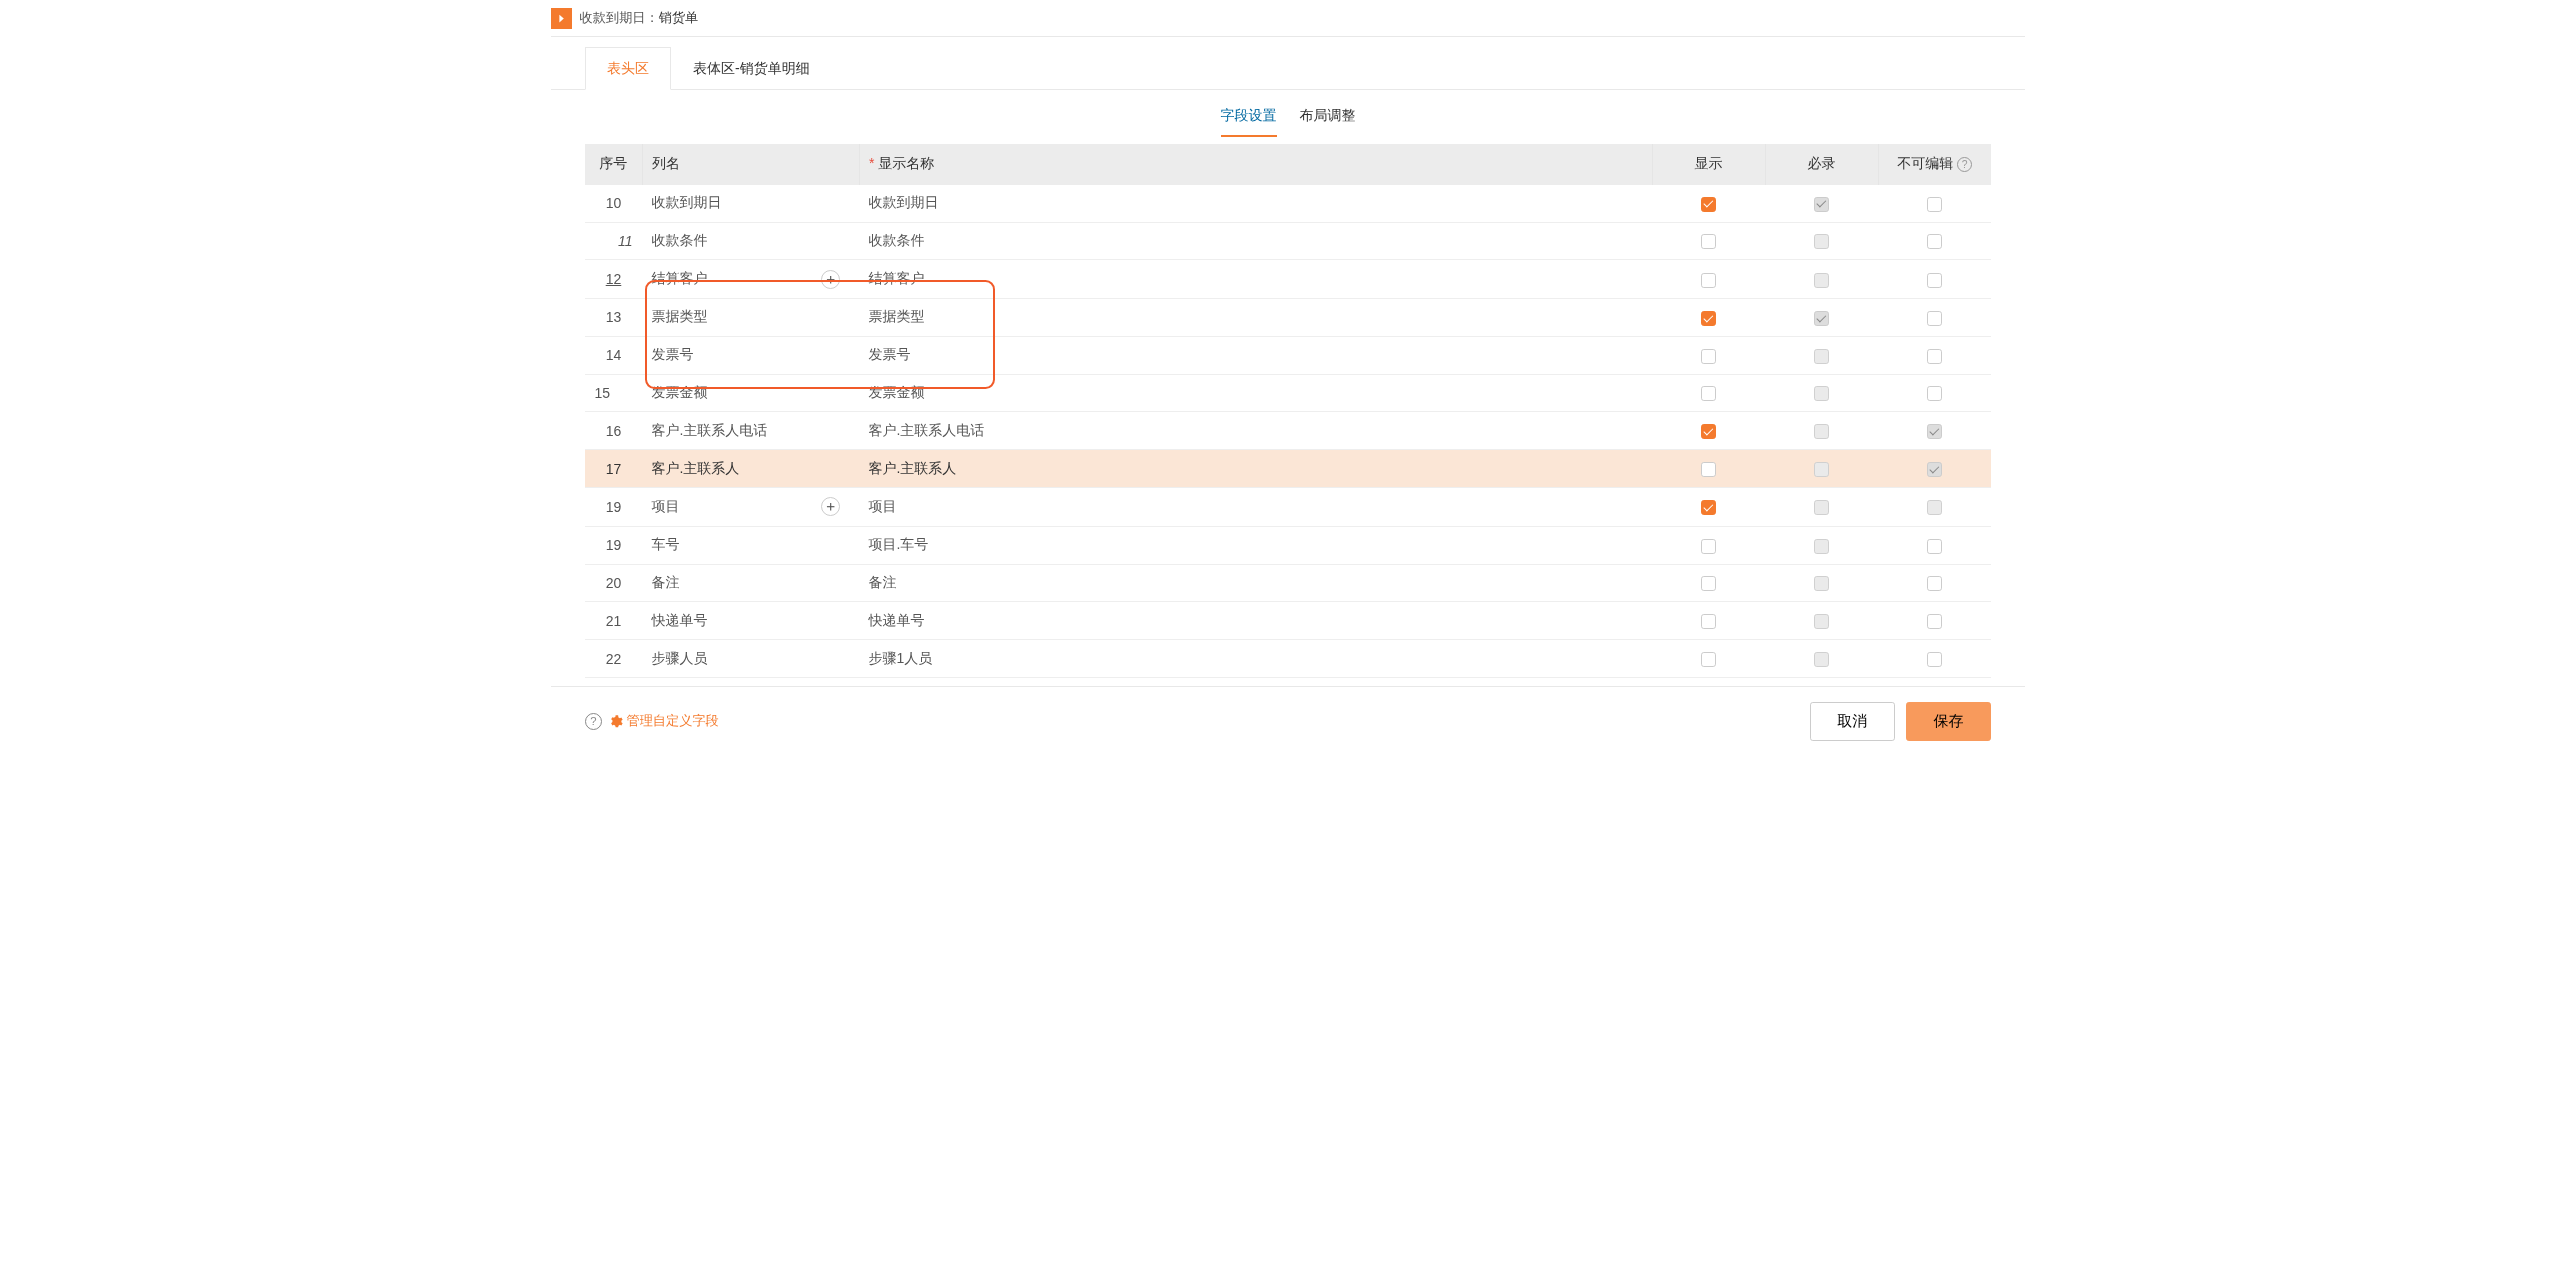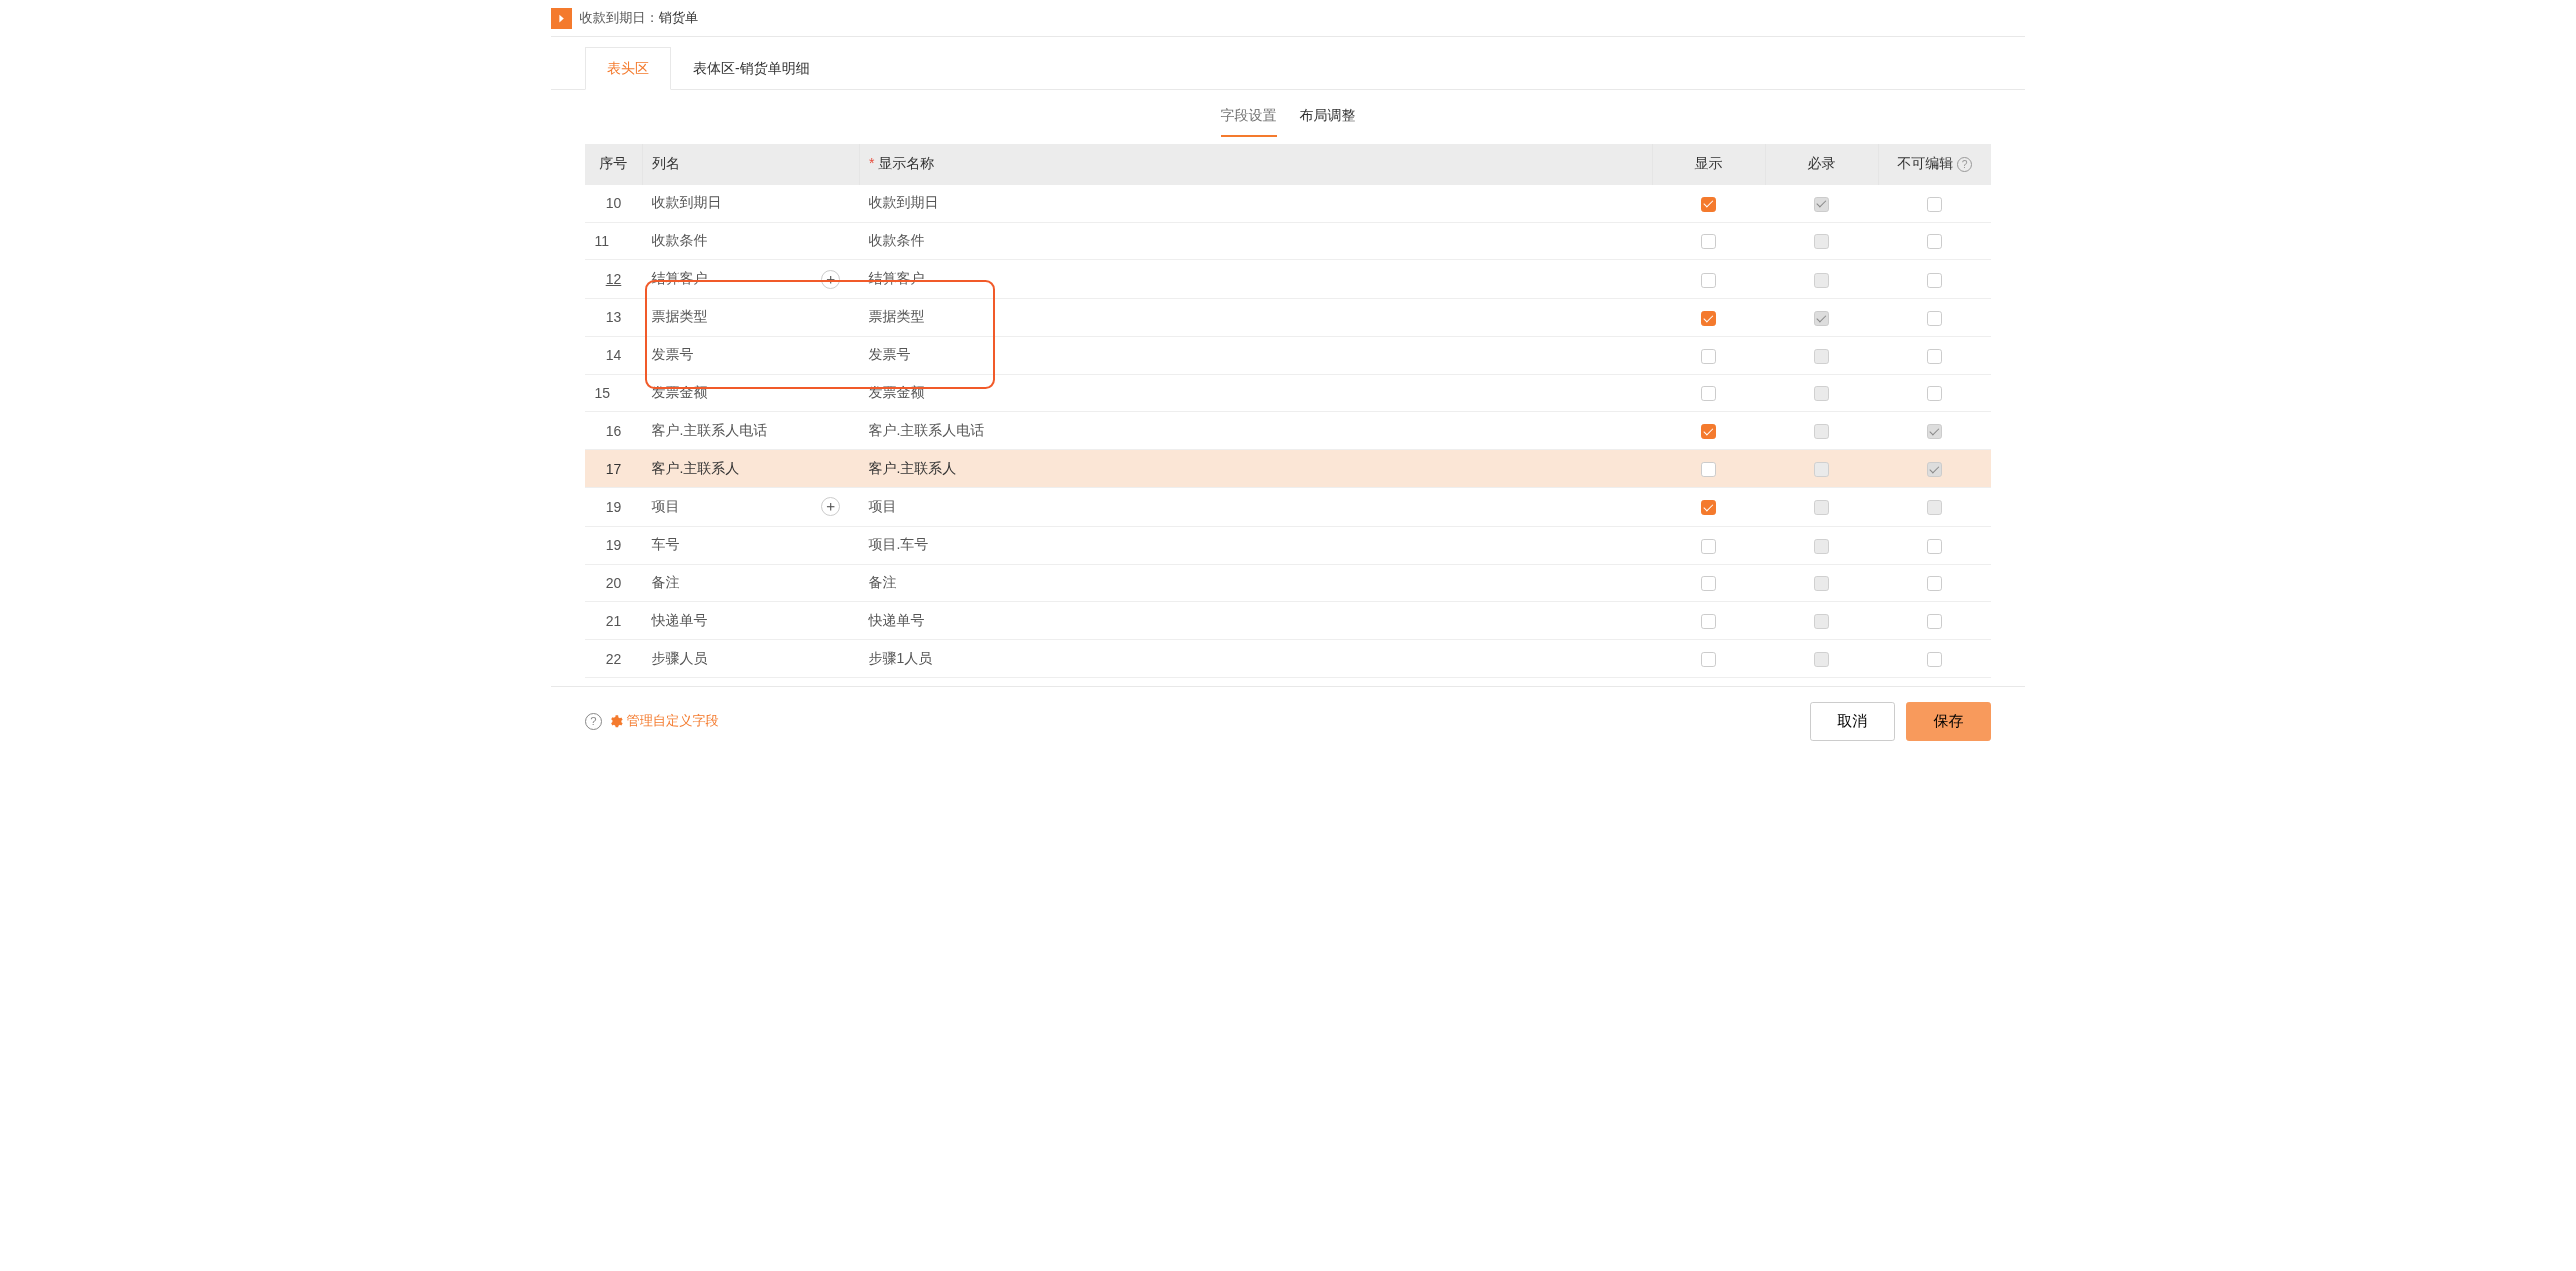--- a/index.html
+++ b/index.html
@@ -8,21 +8,21 @@
 .top-bar { display: flex; align-items: center; padding: 7.6px 0; border-bottom: 0.9px solid #e8e8e8; }
 .toggle-chevron { width: 21px; height: 21px; background: #f47a2d; display: flex; align-items: center; justify-content: center; margin-right: 7.6px; cursor: pointer; }
 .toggle-chevron svg { width: 13.2px; height: 13.2px; fill: #fff; }
 .doc-label { color: #555; }
 .doc-name { color: #333; }
 .outer-tabs { display: flex; border-bottom: 0.9px solid #e8e8e8; margin-top: 9.4px; padding-left: 34px; }
 .outer-tab { padding: 11.3px 21px; cursor: pointer; font-size: 14px; color: #333; border: 0.9px solid transparent; position: relative; top: 0.9px; }
 .outer-tab.active { color: #f47a2d; border: 0.9px solid #e8e8e8; border-bottom: 0.9px solid #fff; background: #fff; }
 .inner-tabs { display: flex; justify-content: center; gap: 23px; padding: 17px 0 7.6px 0; }
 .inner-tab { font-size: 14px; color: #333; padding-bottom: 9.4px; cursor: pointer; border-bottom: 2.8px solid transparent; }
-.inner-tab.active { color: #737373; border-bottom-color: #f47a2d; }
+.inner-tab.active { color: #0369a1; border-bottom-color: #f47a2d; }
 .table-wrap { padding: 0 34px; }
 table { width: 100%; border-collapse: collapse; }
 th { background: #ececec; font-weight: 500; text-align: left; padding: 11.3px 9.4px; font-size: 14px; color: #333; border-right: 0.9px solid #e5e5e5; }
 th:last-child { border-right: none; }
 .col-seq { width: 57px; text-align: center; }
 .col-name { width: 217px; }
 .col-display { width: auto; }
 .col-chk { width: 113px; text-align: center; }
 tbody tr { border-bottom: 0.9px solid #eee; }
 tbody td { padding: 9.4px 9.4px; font-size: 14px; color: #555; vertical-align: middle; }
@@ -93,21 +93,21 @@
               <div class="name-cell">
                 <span>收款到期日</span>
               </div>
             </td>
             <td>收款到期日</td>
             <td style="text-align: center;"><span class="chk checked"></span></td>
             <td style="text-align: center;"><span class="chk checked disabled"></span></td>
             <td style="text-align: center;"><span class="chk"></span></td>
           </tr>
           <tr>
-            <td class="col-seq" style="text-align: left;">11</td>
+            <td class="col-seq" style="text-align: right; font-style: italic;">11</td>
             <td>
               <div class="name-cell">
                 <span>收款条件</span>
               </div>
             </td>
             <td>收款条件</td>
             <td style="text-align: center;"><span class="chk"></span></td>
             <td style="text-align: center;"><span class="chk disabled"></span></td>
             <td style="text-align: center;"><span class="chk"></span></td>
           </tr>

